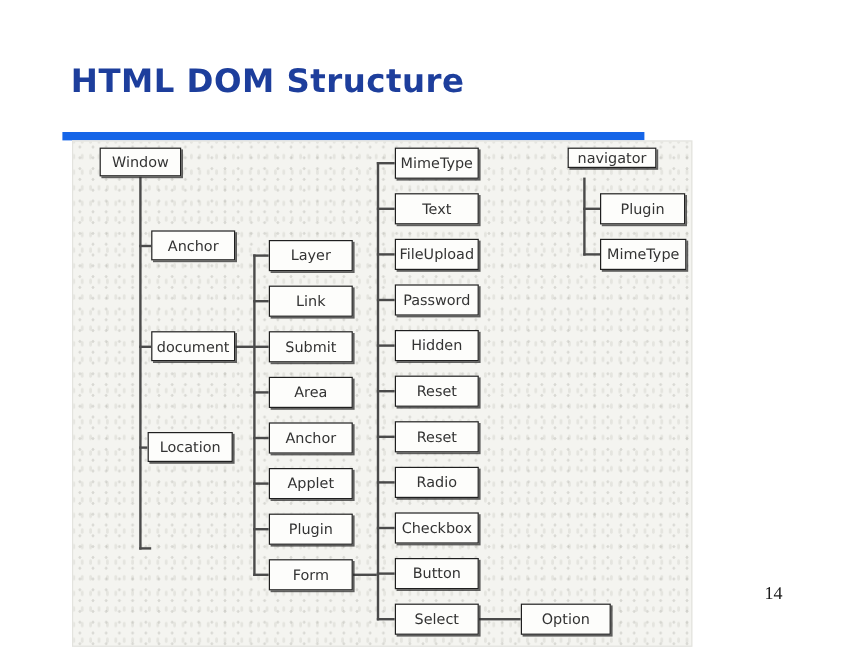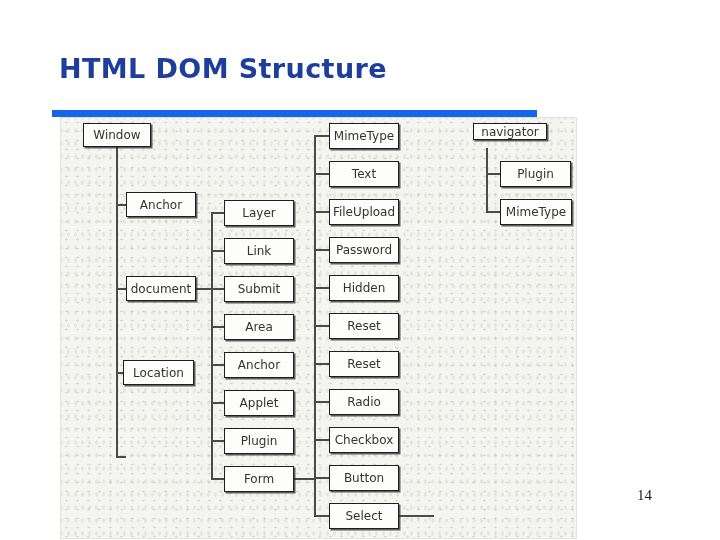--- a/index.html
+++ b/index.html
@@ -121,18 +121,19 @@
       <div class="node" style="left: 268px; top: 43px; width: 70px; height: 26px;">Text</div>
       <div class="node" style="left: 268px; top: 81px; width: 70px; height: 26px;">FileUpload</div>
       <div class="node" style="left: 268px; top: 119px; width: 70px; height: 26px;">Password</div>
       <div class="node" style="left: 268px; top: 157px; width: 70px; height: 26px;">Hidden</div>
       <div class="node" style="left: 268px; top: 195px; width: 70px; height: 26px;">Reset</div>
       <div class="node" style="left: 268px; top: 233px; width: 70px; height: 26px;">Reset</div>
       <div class="node" style="left: 268px; top: 271px; width: 70px; height: 26px;">Radio</div>
       <div class="node" style="left: 268px; top: 309px; width: 70px; height: 26px;">Checkbox</div>
       <div class="node" style="left: 268px; top: 347px; width: 70px; height: 26px;">Button</div>
       <div class="node" style="left: 268px; top: 385px; width: 70px; height: 26px;">Select</div>
+      <div class="node" style="left: 373px; top: 385px; width: 75px; height: 26px;">Option</div>
       <div class="node" style="left: 392px; top: 5px; width: 74px; height: 17px; margin-left: 20px;">navigator</div>
       <div class="node" style="left: 439px; top: 43px; width: 71px; height: 26px;">Plugin</div>
       <div class="node" style="left: 439px; top: 81px; width: 72px; height: 26px;">MimeType</div>
     </div>
   <div class="page-number">14</div>
 </div>
 
 </body></html>

